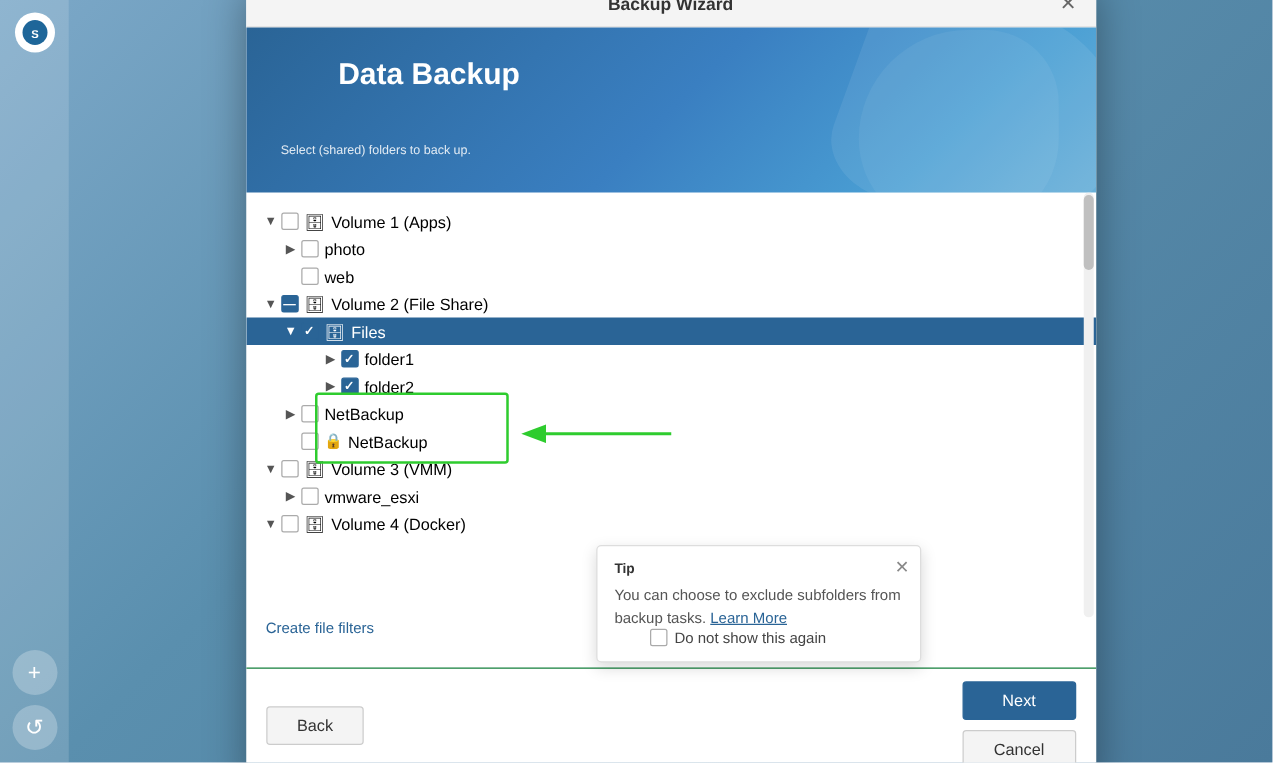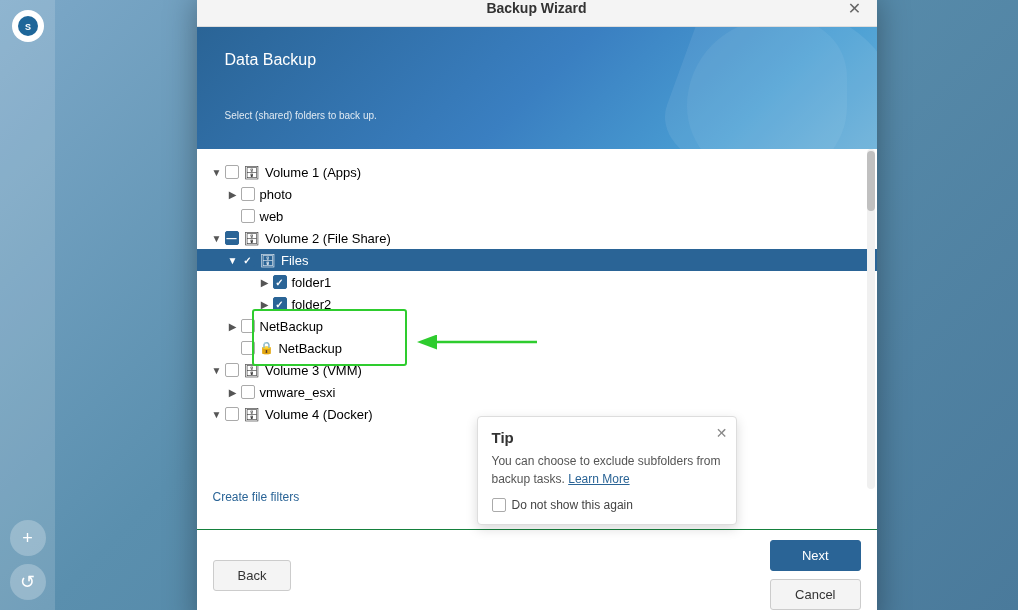--- a/index.html
+++ b/index.html
@@ -141,25 +141,26 @@
       right: 30px;
       bottom: -30px;
       width: 160px;
       height: 160px;
       background: rgba(255,255,255,0.06);
       border-radius: 60% 40% 50% 50%;
     }
 
     .header-title {
       color: #fff;
-      font-size: 16px;
-      font-weight: 400;
+      font-size: 24px;
+      font-weight: 700;
       margin-bottom: 4px;
       position: relative;
       z-index: 1;
+      margin-left: 46px;
     }
 
     .header-subtitle {
       color: rgba(255,255,255,0.85);
       font-size: 10px;
       position: relative;
       z-index: 1;
       margin-top: 41px;
     }
 
@@ -368,43 +369,43 @@
       top: 8px;
       font-size: 14px;
       color: #888;
       cursor: pointer;
       background: none;
       border: none;
     }
 
     .tip-title {
       font-weight: 600;
-      font-size: 15px;
+      font-size: 11px;
       margin-bottom: 6px;
       color: #333;
     }
 
     .tip-text {
       font-size: 12px;
       color: #555;
       line-height: 1.5;
-      margin-bottom: 10px;
     }
 
     .tip-link {
       color: #2a6496;
       text-decoration: underline;
       cursor: pointer;
     }
 
     .tip-checkbox-row {
       display: flex;
       gap: 6px;
       font-size: 12px;
       color: #444;
+      margin-left: 28px;
     }
 
     .tip-checkbox {
       width: 14px;
       height: 14px;
       border: 1px solid #aaa;
       background: #fff;
       border-radius: 2px;
       flex-shrink: 0;
     }

